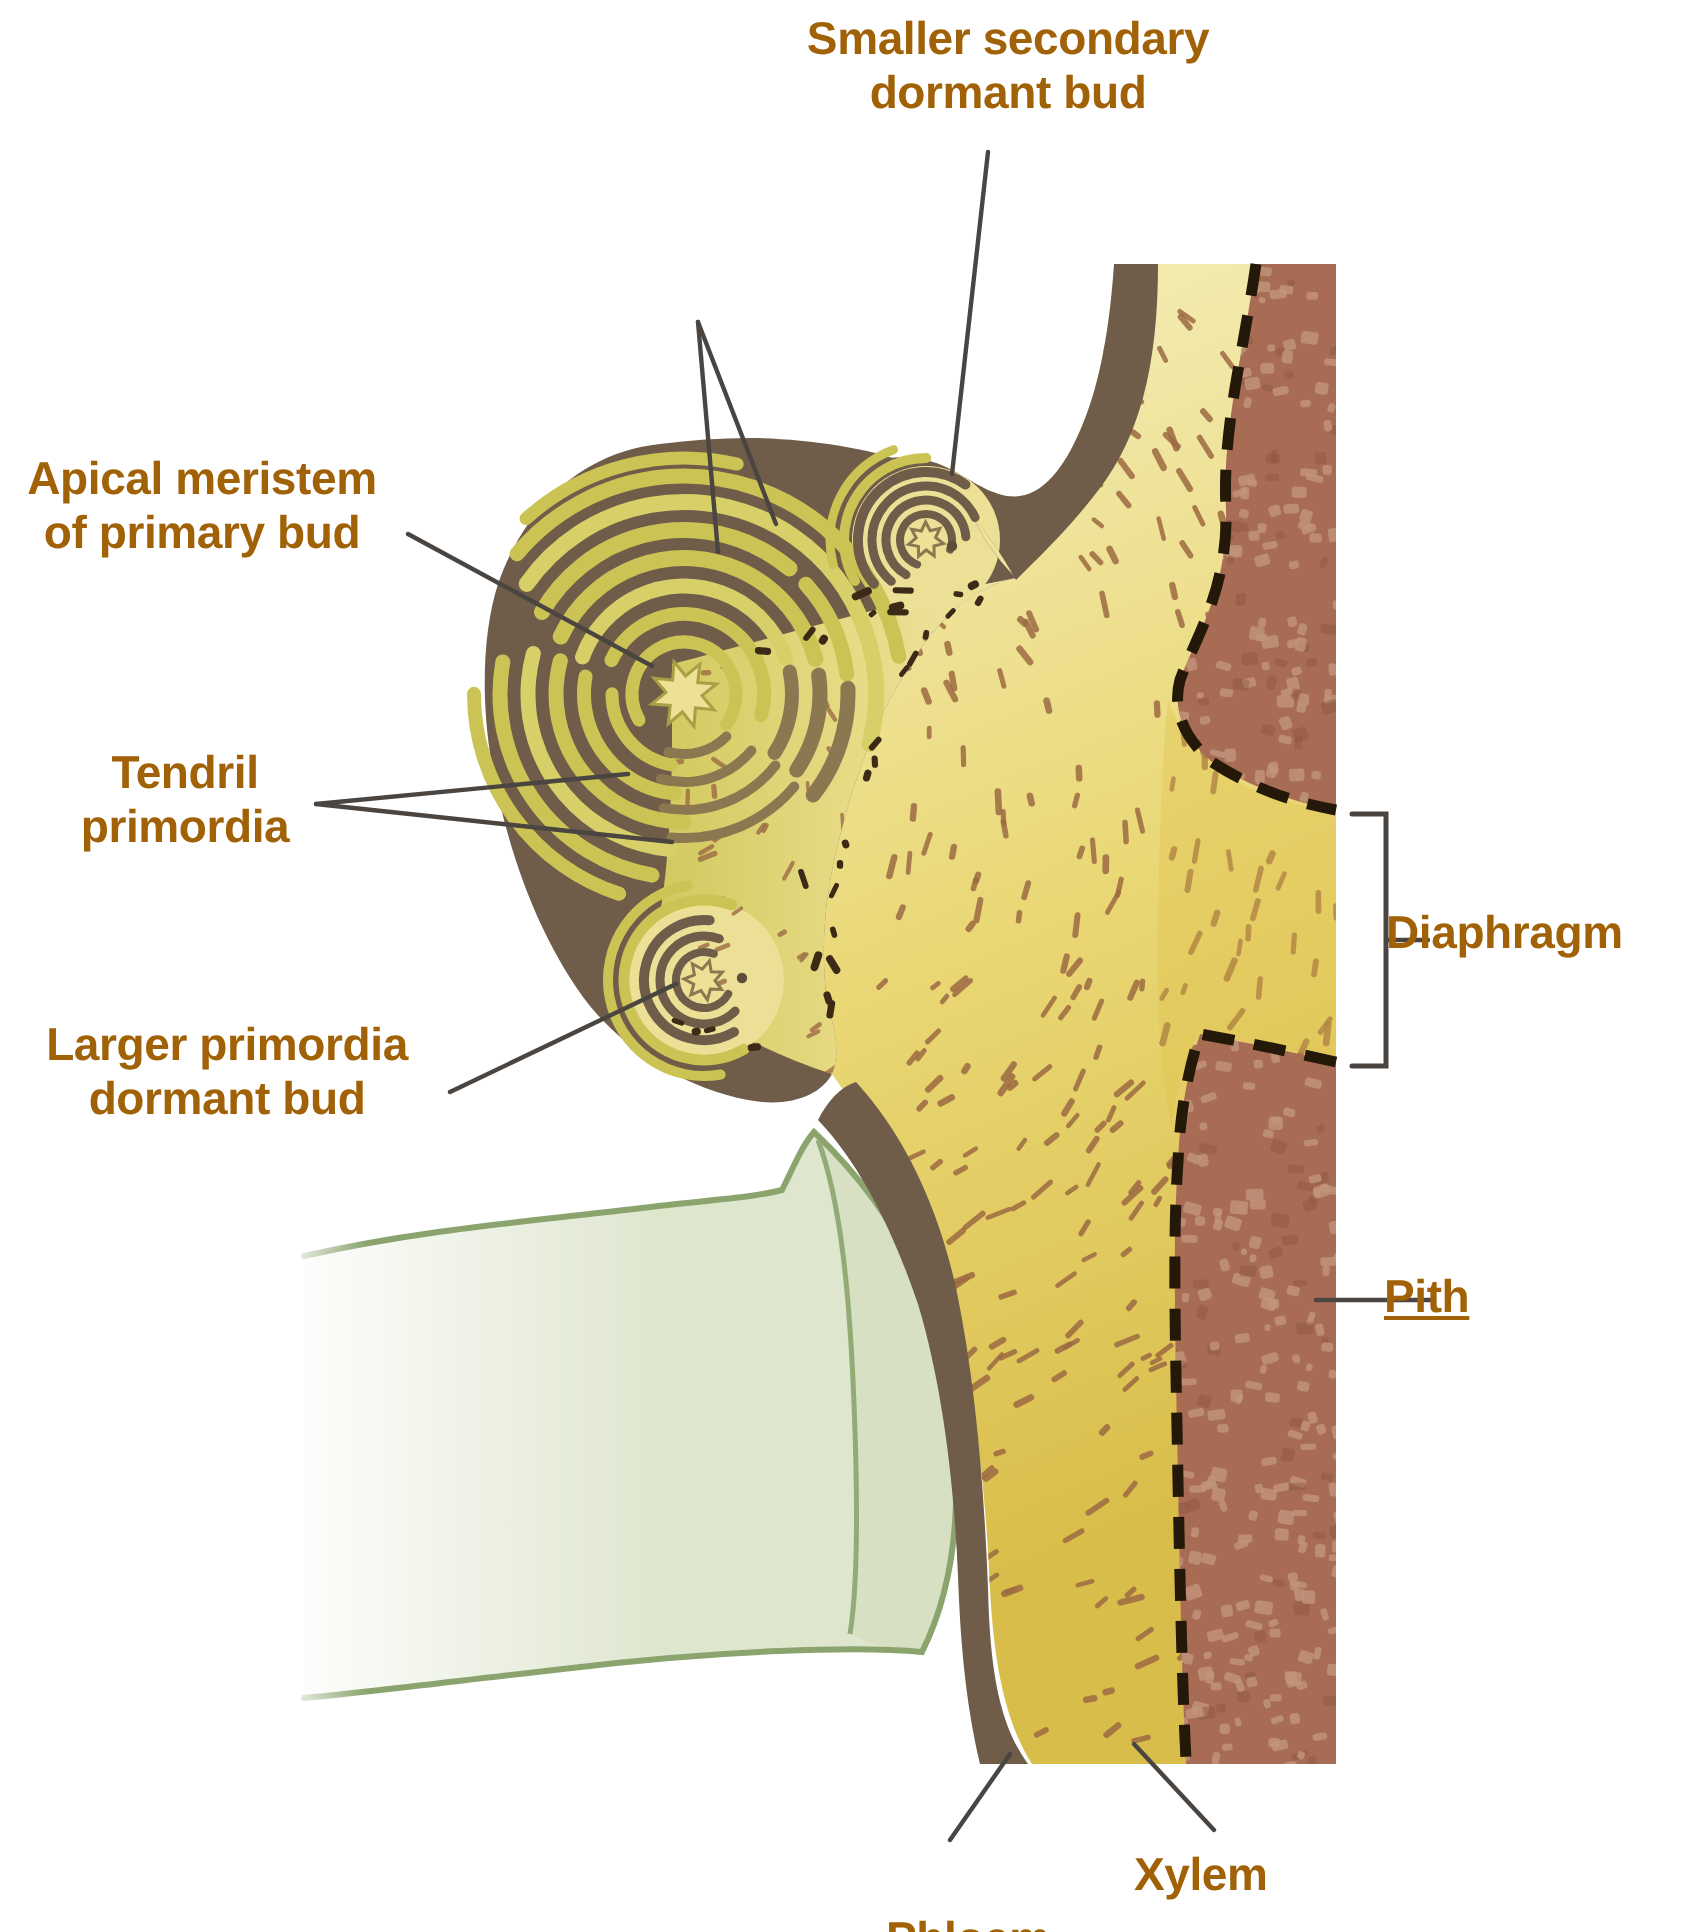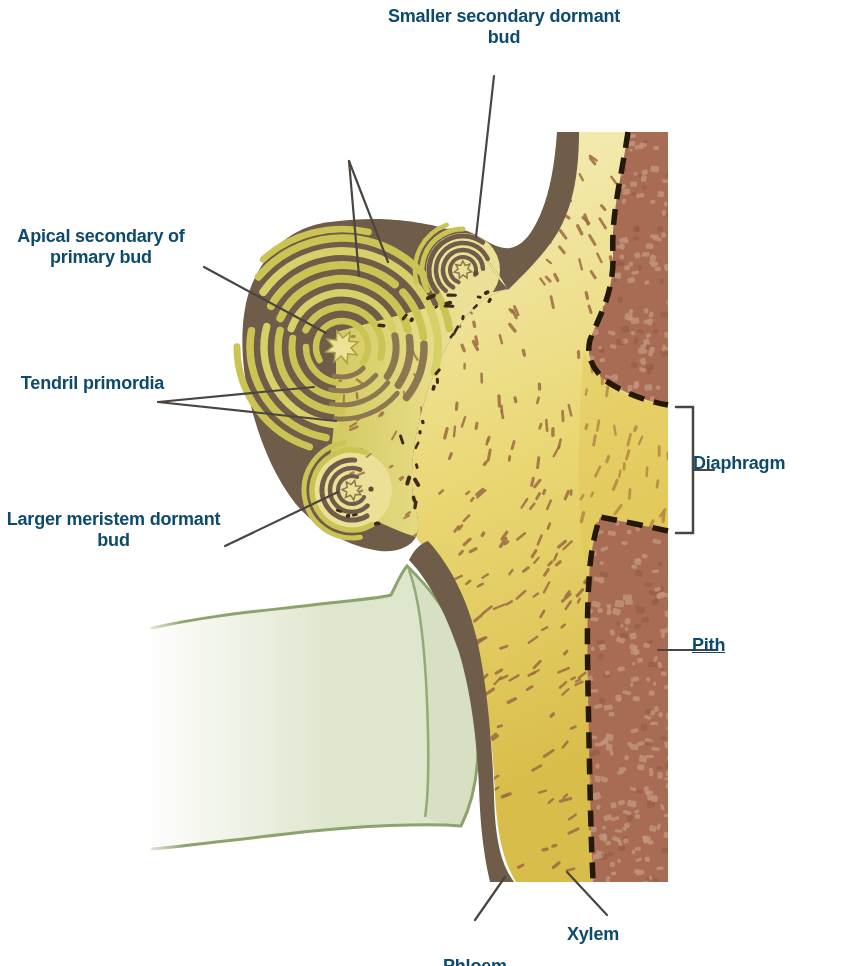--- a/index.html
+++ b/index.html
@@ -1,19 +1,19 @@
 <!DOCTYPE html>
 <html><head>
 <meta charset="utf-8">
 <style>
   html,body{margin:0;padding:0;background:#fff;}
   #stage{position:relative;width:850px;height:966px;background:#fff;overflow:hidden;
          font-family:"Liberation Sans",sans-serif;}
   #art{position:absolute;left:0;top:0;}
-  .lbl{position:absolute;color:#0c4a6e;font-size:18px;font-weight:600;
+  .lbl{position:absolute;color:#a16207;font-size:23px;font-weight:600;
        line-height:1.17;letter-spacing:-0.2px;}
   .c{text-align:center;}
   .nw{white-space:nowrap;}
 </style>
 </head>
 <body>
 
 <div id="stage">
 
 <svg id="art" width="850" height="966" viewBox="0 0 850 966">
@@ -948,20 +948,20 @@
     <line x1="225" y1="546" x2="338" y2="492"></line>
     <line x1="658" y1="650" x2="716" y2="650"></line>
     <line x1="475" y1="920" x2="505" y2="877"></line>
     <line x1="607" y1="915" x2="567" y2="872"></line>
     <path stroke-width="2.5" d="M676,407 L693,407 L693,533 L676,533"></path>
     <line x1="693" y1="470" x2="714" y2="470"></line>
   </g>
 </svg>
 
 <div class="lbl c" style="left:383px;top:6px;width:242px;">Smaller secondary dormant bud</div>
-<div class="lbl c" style="left:2px;top:226px;width:198px;">Apical secondary of primary bud</div>
+<div class="lbl c" style="left:2px;top:226px;width:198px;">Apical meristem of primary bud</div>
 <div class="lbl c" style="left:10px;top:373px;width:165px;text-align:center;">Tendril primordia</div>
-<div class="lbl c" style="left:6px;top:509px;width:215px;">Larger meristem dormant bud</div>
+<div class="lbl c" style="left:6px;top:509px;width:215px;">Larger primordia dormant bud</div>
 <div class="lbl nw" style="left:693px;top:453px;">Diaphragm</div>
 <div class="lbl nw" style="left:692px;top:635px;text-decoration:underline;">Pith</div>
 <div class="lbl nw" style="left:443px;top:956px;">Phloem</div>
 <div class="lbl nw" style="left:567px;top:924px;">Xylem</div>
 </div>
 
 </body></html>

